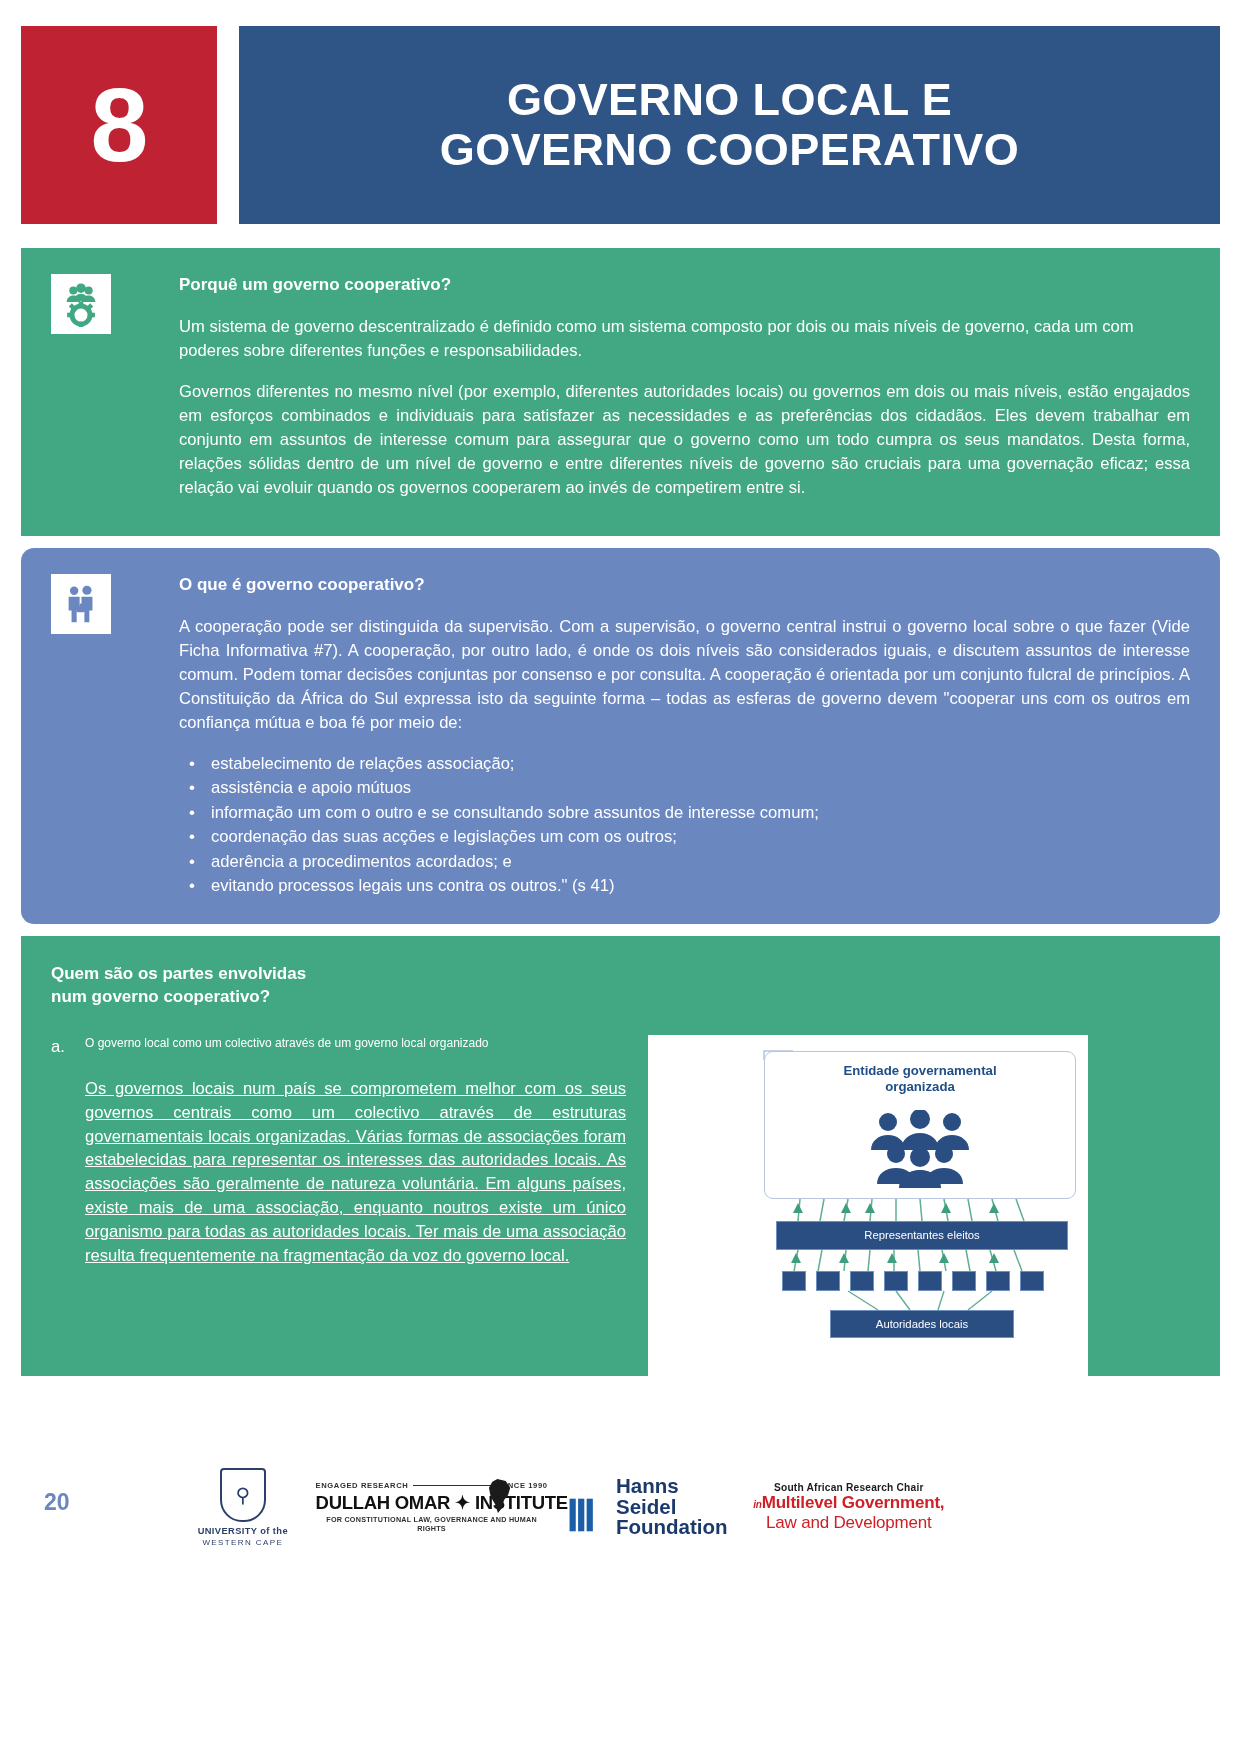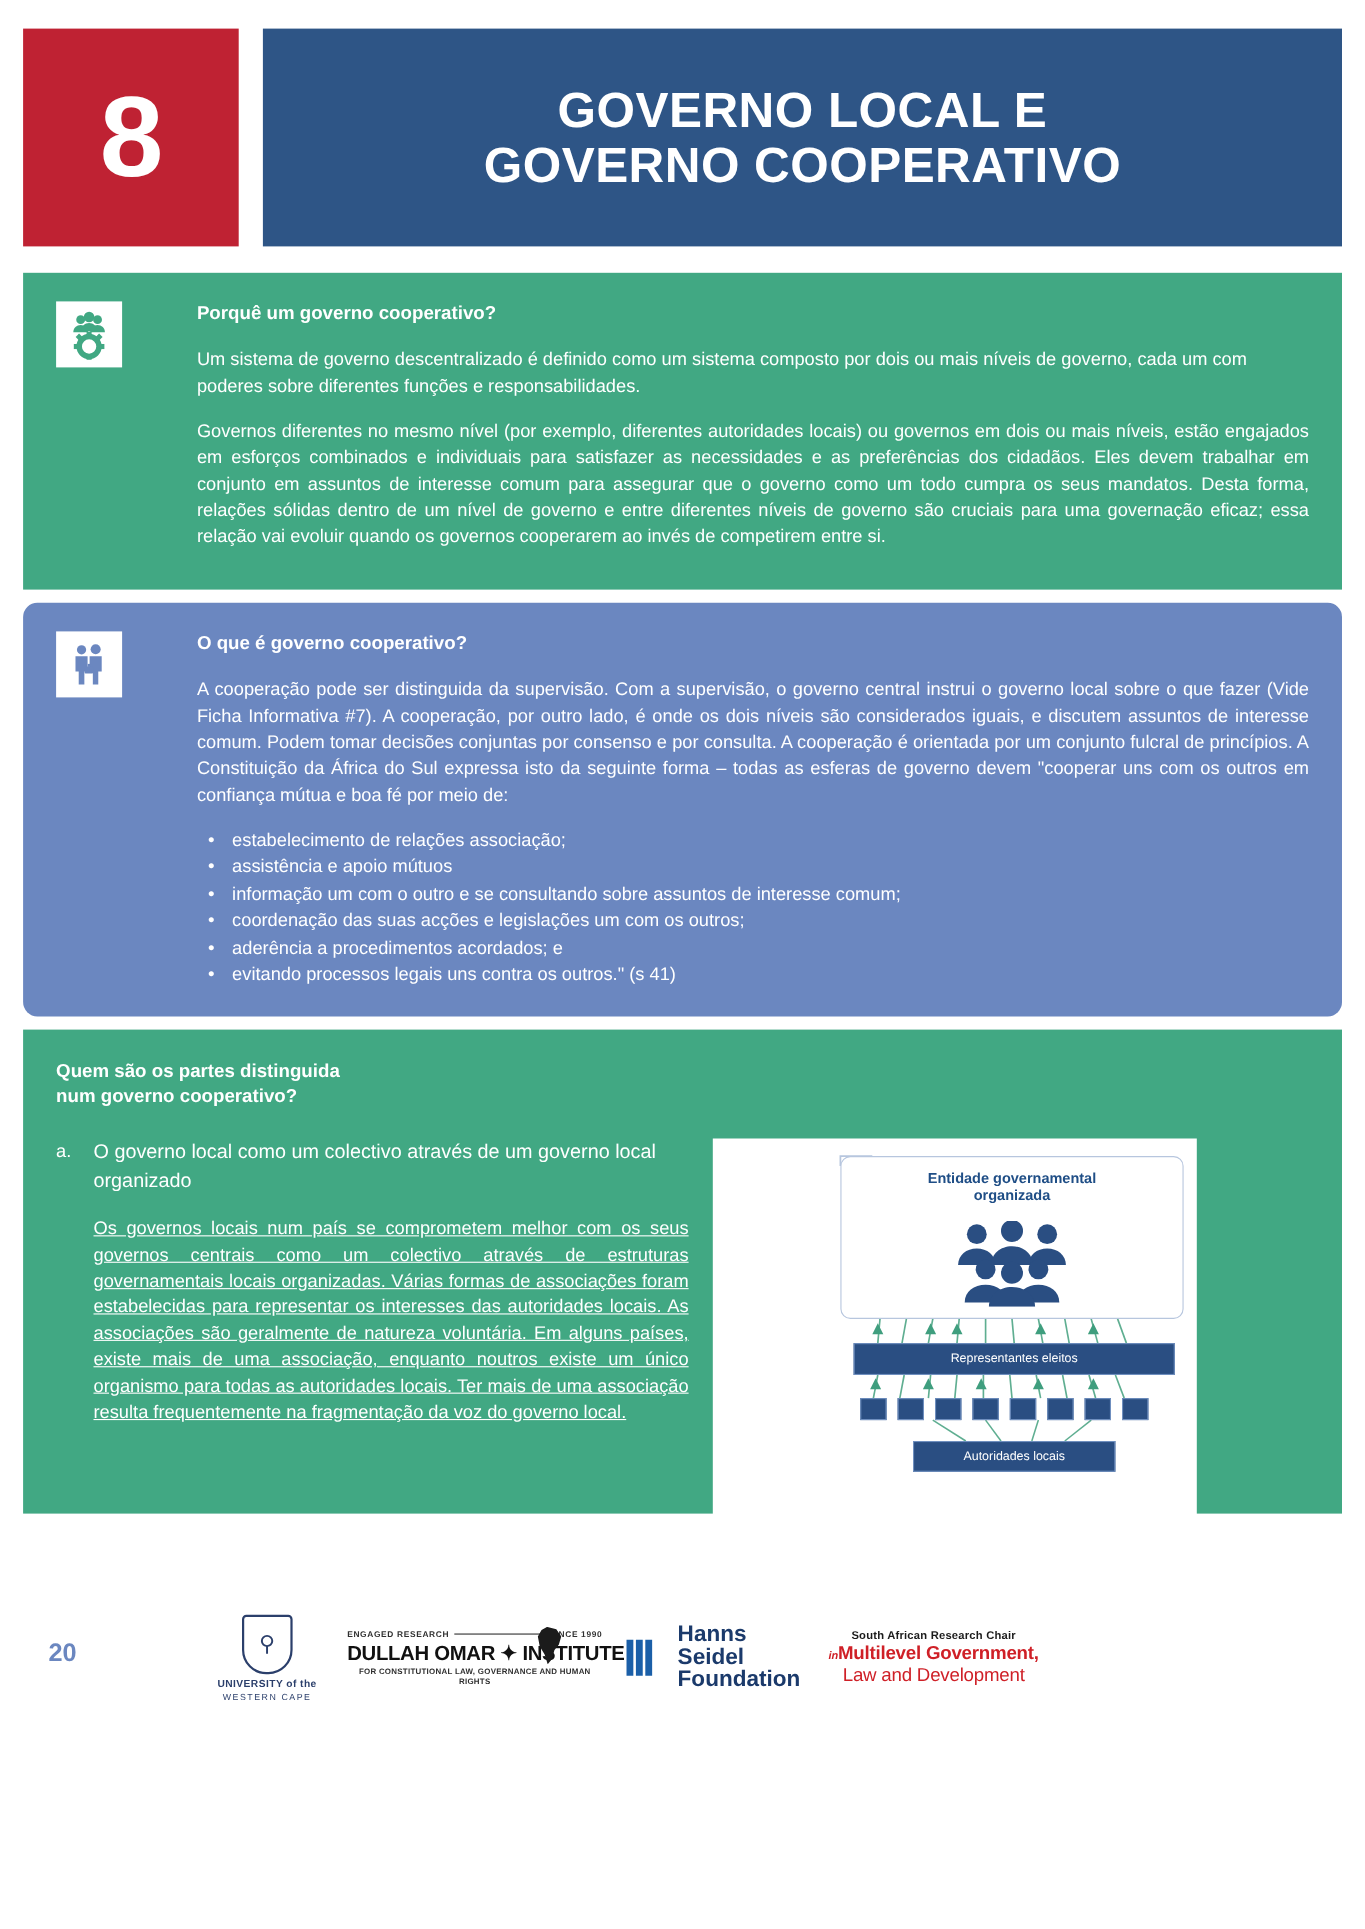--- a/index.html
+++ b/index.html
@@ -150,21 +150,21 @@
   }
   .list-a-marker {
     width: 34px;
     flex: 0 0 34px;
     color: #ffffff;
     font-size: 16.6px;
     line-height: 1.44;
   }
   .list-a-text {
     color: #ffffff;
-    font-size: 18px;
+    font-size: 12px;
     line-height: 1.44;
   }
   .p3-para {
     color: #ffffff;
     font-size: 16.6px;
     line-height: 1.44;
     text-align: justify;
     padding-left: 34px;
     text-decoration: underline;
   }
@@ -270,21 +270,21 @@
     font-size: 18.5px; font-weight: bold; letter-spacing: -0.3px;
     margin: 2px 0 1px 0; color: #111; white-space: nowrap;
   }
   .doi-sub { font-size: 7.2px; letter-spacing: 0.25px; color: #2f2f2f; font-weight: bold; }
   .doi-africa {
     position: absolute; right: 34px; top: -2px;
     width: 28px; height: 34px; background: #1b1b1b;
     clip-path: polygon(42% 0%, 72% 6%, 88% 26%, 80% 48%, 66% 62%, 58% 86%, 44% 100%, 34% 74%, 18% 52%, 12% 26%, 24% 8%);
   }
 
-  .logo-hanns { width: 160px; display: flex; align-items: center; gap: 22px; }
+  .logo-hanns { width: 160px; display: flex; align-items: flex-end; gap: 22px; }
   .hanns-mark { width: 34px; height: 46px; }
   .hanns-text { color: #1b3a6b; font-size: 20.5px; font-weight: bold; line-height: 1.02; }
   .hanns-text span { display: block; }
 
   .logo-chair { width: 230px; text-align: center; }
   .chair-l1 { color: #1b1b1b; font-size: 10.2px; font-weight: bold; letter-spacing: 0.2px; }
   .chair-l2 { color: #cf2027; font-size: 17px; font-weight: bold; letter-spacing: -0.2px; white-space: nowrap; }
   .chair-l3 { color: #cf2027; font-size: 17px; font-weight: normal; letter-spacing: -0.2px; }
   .chair-in { color: #cf2027; font-size: 10px; font-style: italic; }
 </style>
@@ -359,21 +359,21 @@
           <li>aderência a procedimentos acordados; e</li>
           <li>evitando processos legais uns contra os outros." (s 41)</li>
         </ul>
       </div>
     </div>
   </div>
 
   <div class="panel panel-green panel-3">
     <div class="panel-3-inner">
       <div class="p3-heading">
-        <div>Quem são os partes distinguida</div>
+        <div>Quem são os partes envolvidas</div>
         <div>num governo cooperativo?</div>
       </div>
       <div class="p3-cols">
         <div class="p3-left">
           <div class="list-a">
             <div class="list-a-marker">a.</div>
             <div class="list-a-text">O governo local como um colectivo através de um governo local organizado</div>
           </div>
           <p class="p3-para">Os governos locais num país se comprometem melhor com os seus governos centrais como um colectivo através de estruturas governamentais locais organizadas. Várias formas de associações foram estabelecidas para representar os interesses das autoridades locais. As associações são geralmente de natureza voluntária. Em alguns países, existe mais de uma associação, enquanto noutros existe um único organismo para todas as autoridades locais. Ter mais de uma associação resulta frequentemente na fragmentação da voz do governo local.</p>
         </div>

